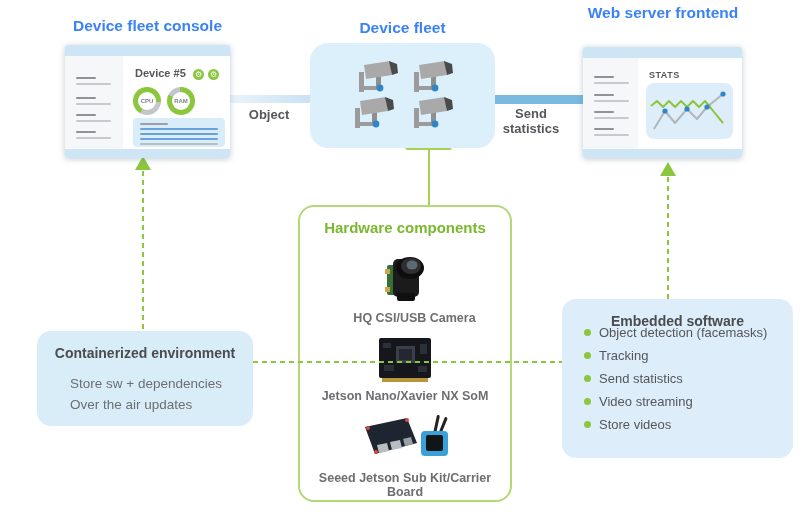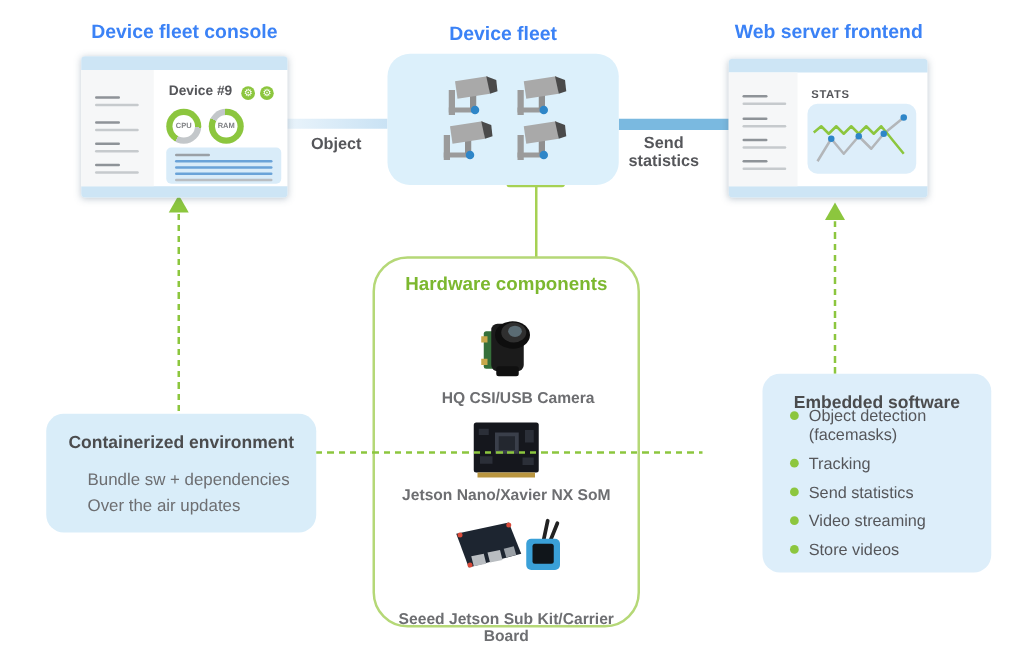--- a/index.html
+++ b/index.html
@@ -45,21 +45,21 @@
   .arrow-up { position:absolute; width:0; height:0;
               border-left:8px solid transparent; border-right:8px solid transparent;
               border-bottom:14px solid #8cc63e; }
   .bracket { position:absolute; left:405px; top:141px; width:47px; height:9px;
              border-left:2px solid #a6d153; border-right:2px solid #a6d153; border-bottom:2px solid #a6d153;
              border-radius:0 0 3px 3px; }
   .stem { position:absolute; left:428px; top:149px; width:2px; height:57px; background:#a6d153; }
 
   
   .hardware-box { position:absolute; left:298px; top:205px; width:214px; height:297px;
-                  background:#fff; border:2px solid #b5d877; border-radius:28px; z-index:1; }
+                  background:#fff; border:2px solid #b5d877; border-radius:16px; z-index:1; }
   .hw-title { position:absolute; top:12px; left:0; width:100%; text-align:center;
               font-size:15px; font-weight:bold; color:#7cb82f; z-index:3; }
   .hw-img { position:absolute; left:50%; transform:translateX(-50%); z-index:3; }
   .hw-label { position:absolute; left:0; width:100%; text-align:center;
               font-size:12.5px; font-weight:bold; color:#6d6e71; z-index:3; }
 
   
   .info-box { position:absolute; background:#d9edf9; border-radius:14px; }
   .info-title { position:absolute; top:14px; left:0; width:100%; text-align:center;
                 font-size:14px; font-weight:bold; color:#4b4c4e; }
@@ -74,21 +74,21 @@
   .stats-chart { position:absolute; left:63px; top:36px; width:87px; height:56px;
                  background:#ddeefa; border-radius:8px; }
 </style>
 </head>
 <body>
 
 <div class="stage">
 
   <div class="node-title" style="left:65px; top:17px; width:165px;">Device fleet console</div>
   <div class="node-title" style="left:310px; top:19px; width:185px;">Device fleet</div>
-  <div class="node-title" style="left:583px; top:17px; width:160px;">Web server frontend</div>
+  <div class="node-title" style="left:583px; top:4px; width:160px;">Web server frontend</div>
 
   <div class="bar" style="left:228px; top:95px; width:82px; height:8px; background:linear-gradient(90deg,#eaf4fb,#c9e2f4);"></div>
   <div class="edge-label" style="left:230px; top:108px; width:78px;">Object</div>
 
   <div class="bar" style="left:495px; top:95px; width:88px; height:9px; background:#7ab9e0;"></div>
   <div class="edge-label" style="left:498px; top:107px; width:66px;">Send statistics</div>
 
   <div class="arrow-up" style="left:135px; top:156px;"></div>
   <div class="vdash" style="left:142px; top:171px; height:160px;"></div>
 
@@ -114,21 +114,21 @@
         </div>
       <div class="lg" style="top:58px;">
           <div class="l1"></div>
           <div class="l2"></div>
         </div>
       <div class="lg" style="top:75px;">
           <div class="l1"></div>
           <div class="l2"></div>
         </div>
     </div>
-    <div class="device-label">Device #9</div>
+    <div class="device-label">Device #5</div>
     <span class="gear" style="left:128px; top:24px;">⚙</span>
     <span class="gear" style="left:143px; top:24px;">⚙</span>
     <div class="donut donut-cpu">
       <div class="hole">CPU</div>
     </div>
     <div class="donut donut-ram">
       <div class="hole">RAM</div>
     </div>
     <div class="console-bluebox">
       <div class="bb-line" style="width:28px; background:#9aa0a6;"></div>
@@ -255,32 +255,32 @@
         <polygon points="48,26 56,24 58,31 50,33" fill="#9aa0a6"></polygon>
         <circle cx="13" cy="15" r="2" fill="#d84b3a"></circle>
         <circle cx="52" cy="7" r="2" fill="#d84b3a"></circle>
         <circle cx="21" cy="39" r="2" fill="#d84b3a"></circle>
         <rect x="82" y="2" width="3" height="18" rx="1.5" fill="#222" transform="rotate(12 83 2)"></rect>
         <rect x="90" y="4" width="3" height="18" rx="1.5" fill="#222" transform="rotate(22 91 4)"></rect>
         <rect x="66" y="18" width="27" height="25" rx="4" fill="#3aa0d8"></rect>
         <rect x="71" y="22" width="17" height="16" rx="2" fill="#10151a"></rect>
       </svg>
     </div>
-    <div class="hw-label" style="top:264px;margin-top:17px;">Seeed Jetson Sub Kit/Carrier Board</div>
+    <div class="hw-label" style="top:264px;">Seeed Jetson Sub Kit/Carrier Board</div>
   </div>
 
   <div class="info-box" style="left:37px; top:331px; width:216px; height:95px;">
     <div class="info-title">Containerized environment</div>
     <div style="position:absolute; left:33px; top:42px;">
-      <div class="info-line">Bundle sw + dependencies</div>
+      <div class="info-line">Store sw + dependencies</div>
       <div class="info-line">Over the air updates</div>
     </div>
   </div>
 
-  <div class="info-box" style="left:562px; top:299px; width:183px; height:159px; background:#ddeefa;margin-left:48px;">
+  <div class="info-box" style="left:562px; top:299px; width:231px; height:159px; background:#ddeefa;">
     <div class="info-title">Embedded software</div>
     <div style="position:absolute; left:22px; top:26px; right:8px;">
       <div class="bullet-item">
         <span class="bullet"></span>
         <span class="bullet-text">Object detection (facemasks)</span>
       </div>
       <div class="bullet-item">
         <span class="bullet"></span>
         <span class="bullet-text">Tracking</span>
       </div>

